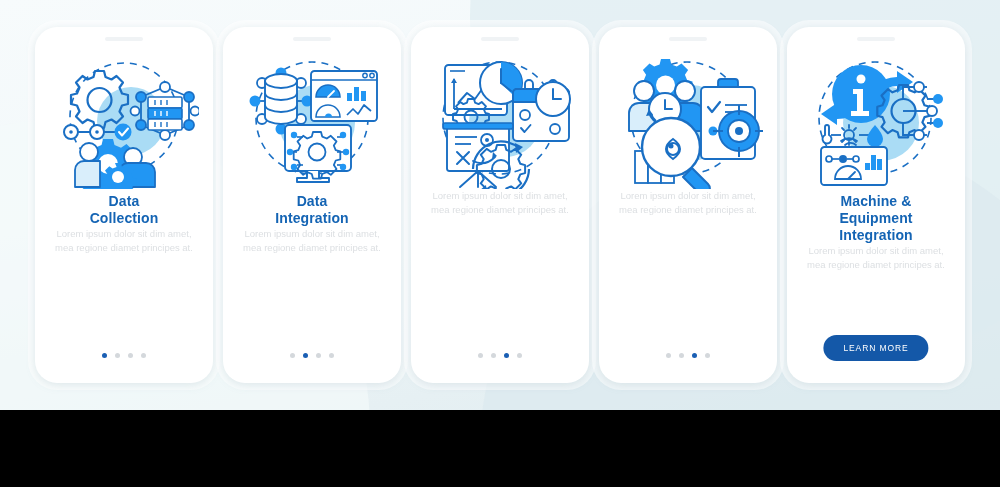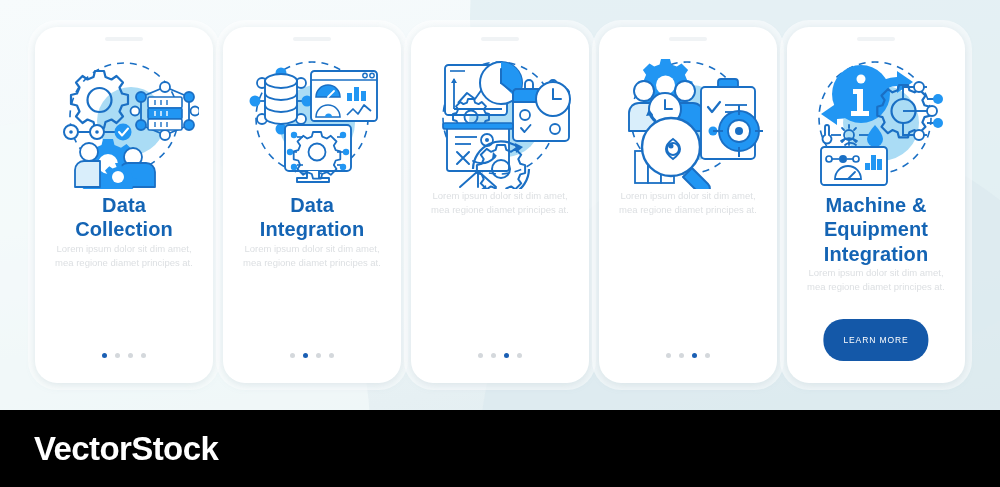--- a/index.html
+++ b/index.html
@@ -54,21 +54,21 @@
     background: #f0f3f5; flex: none; margin-bottom: 4px;
   }
 
   
   .illus { width: 150px; height: 142px; flex: none; margin-top: 2px; }
   .illus svg { display: block; width: 150px; height: 142px; }
 
   
   .title {
     margin-top: 4px;
-    font-size: 20px; font-weight: bold; line-height: 1.22;
+    font-size: 14px; font-weight: bold; line-height: 1.22;
     color: #1464b4; text-align: center; letter-spacing: .1px;
   }
   .body-text {
     font-size: 9.5px; line-height: 1.5;
     color: #dcdfe2; text-align: center;
     max-width: 152px;
   }
 
   
   .dots {
@@ -76,21 +76,21 @@
     display: flex; justify-content: center; gap: 8px;
   }
   .dot { width: 5px; height: 5px; border-radius: 50%; background: #d4d8dc; }
   .dot.on { background: #1a5fb4; }
 
   
   .cta {
     position: absolute; bottom: 22px; left: 50%; transform: translateX(-50%);
     background: #1458a8; color: #ffffff;
     font-size: 8.5px; letter-spacing: .9px;
-    padding: 16px 20px; border: none; border-radius: 20px;
+    padding: 8px 20px; border: none; border-radius: 20px;
     white-space: nowrap; cursor: pointer; margin-top: 30px;
   }
 
   
   #footer {
     position: absolute; left: 0; top: 410px;
     width: 1000px; height: 77px; background: #000000;
     display: flex; align-items: center; justify-content: space-between;
     padding: 0 34px;
   }
@@ -503,14 +503,13 @@
       </div>
       <div class="title">Machine &amp;<br>Equipment<br>Integration</div>
       <div class="body-text">Lorem ipsum dolor sit dim amet, mea regione diamet principes at.</div>
       <button class="cta">LEARN MORE</button>
     </div>
 
   </div>
 </div>
 
 <div id="footer">
-  <div class="brand">VectorStock</div>
 </div>
 
 </body></html>

